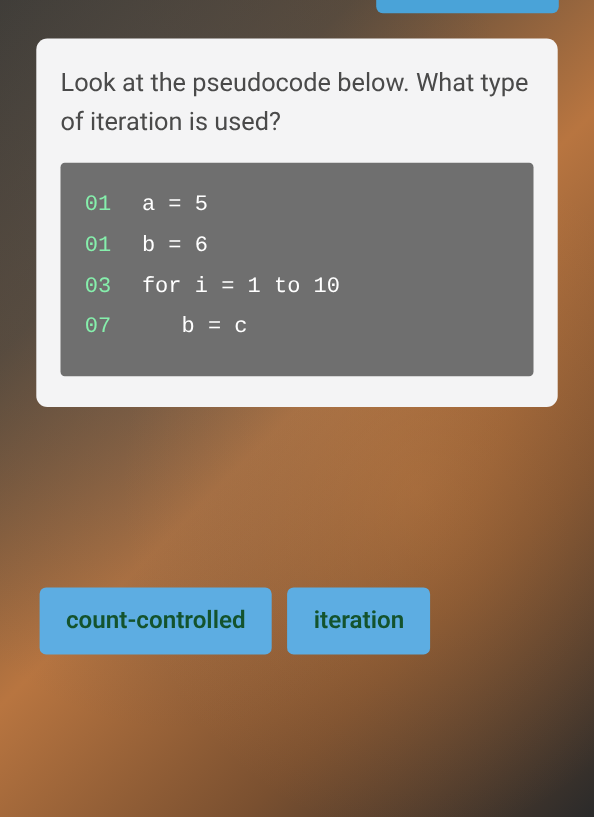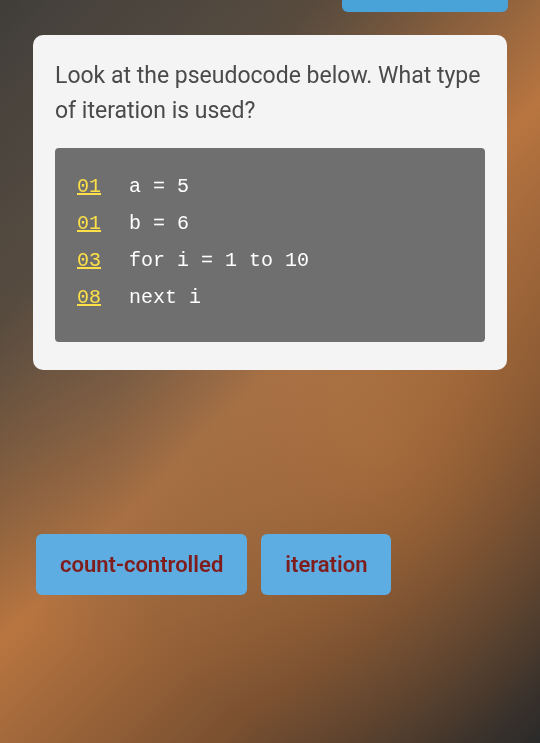--- a/index.html
+++ b/index.html
@@ -52,36 +52,35 @@
       padding: 20px 22px 26px 22px;
       font-family: "Courier New", Courier, monospace;
       font-size: 20px;
       line-height: 1.85;
       color: #ffffff;
     }
     .code-line {
       white-space: pre;
     }
     .line-num {
-      color: #fde047;
+      color: #86efac;
       margin-right: 28px;
-      text-decoration: underline;
     }
     .answers {
       position: absolute;
       top: 534px;
       left: 36px;
       right: 36px;
       display: flex;
       flex-wrap: wrap;
       gap: 14px;
     }
     .answer-btn {
       background: #5dade2;
-      color: #7f1d1d;
+      color: #14532d;
       border: none;
       border-radius: 6px;
       padding: 18px 24px;
       font-size: 22px;
       font-weight: 600;
       cursor: pointer;
       font-family: inherit;
     }
   </style>
 </head>
@@ -90,20 +89,20 @@
 <div class="bg-overlay"></div>
 
 <div class="top-button"></div>
 
 <div class="card">
   <div class="question">Look at the pseudocode below. What type of iteration is used?</div>
   <div class="code-block">
     <div class="code-line"><span class="line-num">01</span><span>a = 5</span></div>
     <div class="code-line"><span class="line-num">01</span><span>b = 6</span></div>
     <div class="code-line"><span class="line-num">03</span><span>for i = 1 to 10</span></div>
-    <div class="code-line"><span class="line-num">08</span><span>next i</span></div>
+    <div class="code-line"><span class="line-num">07</span><span>   b = c</span></div>
   </div>
 </div>
 
 <div class="answers">
   <button class="answer-btn">count-controlled</button>
   <button class="answer-btn">iteration</button>
 </div>
 
 </body></html>

